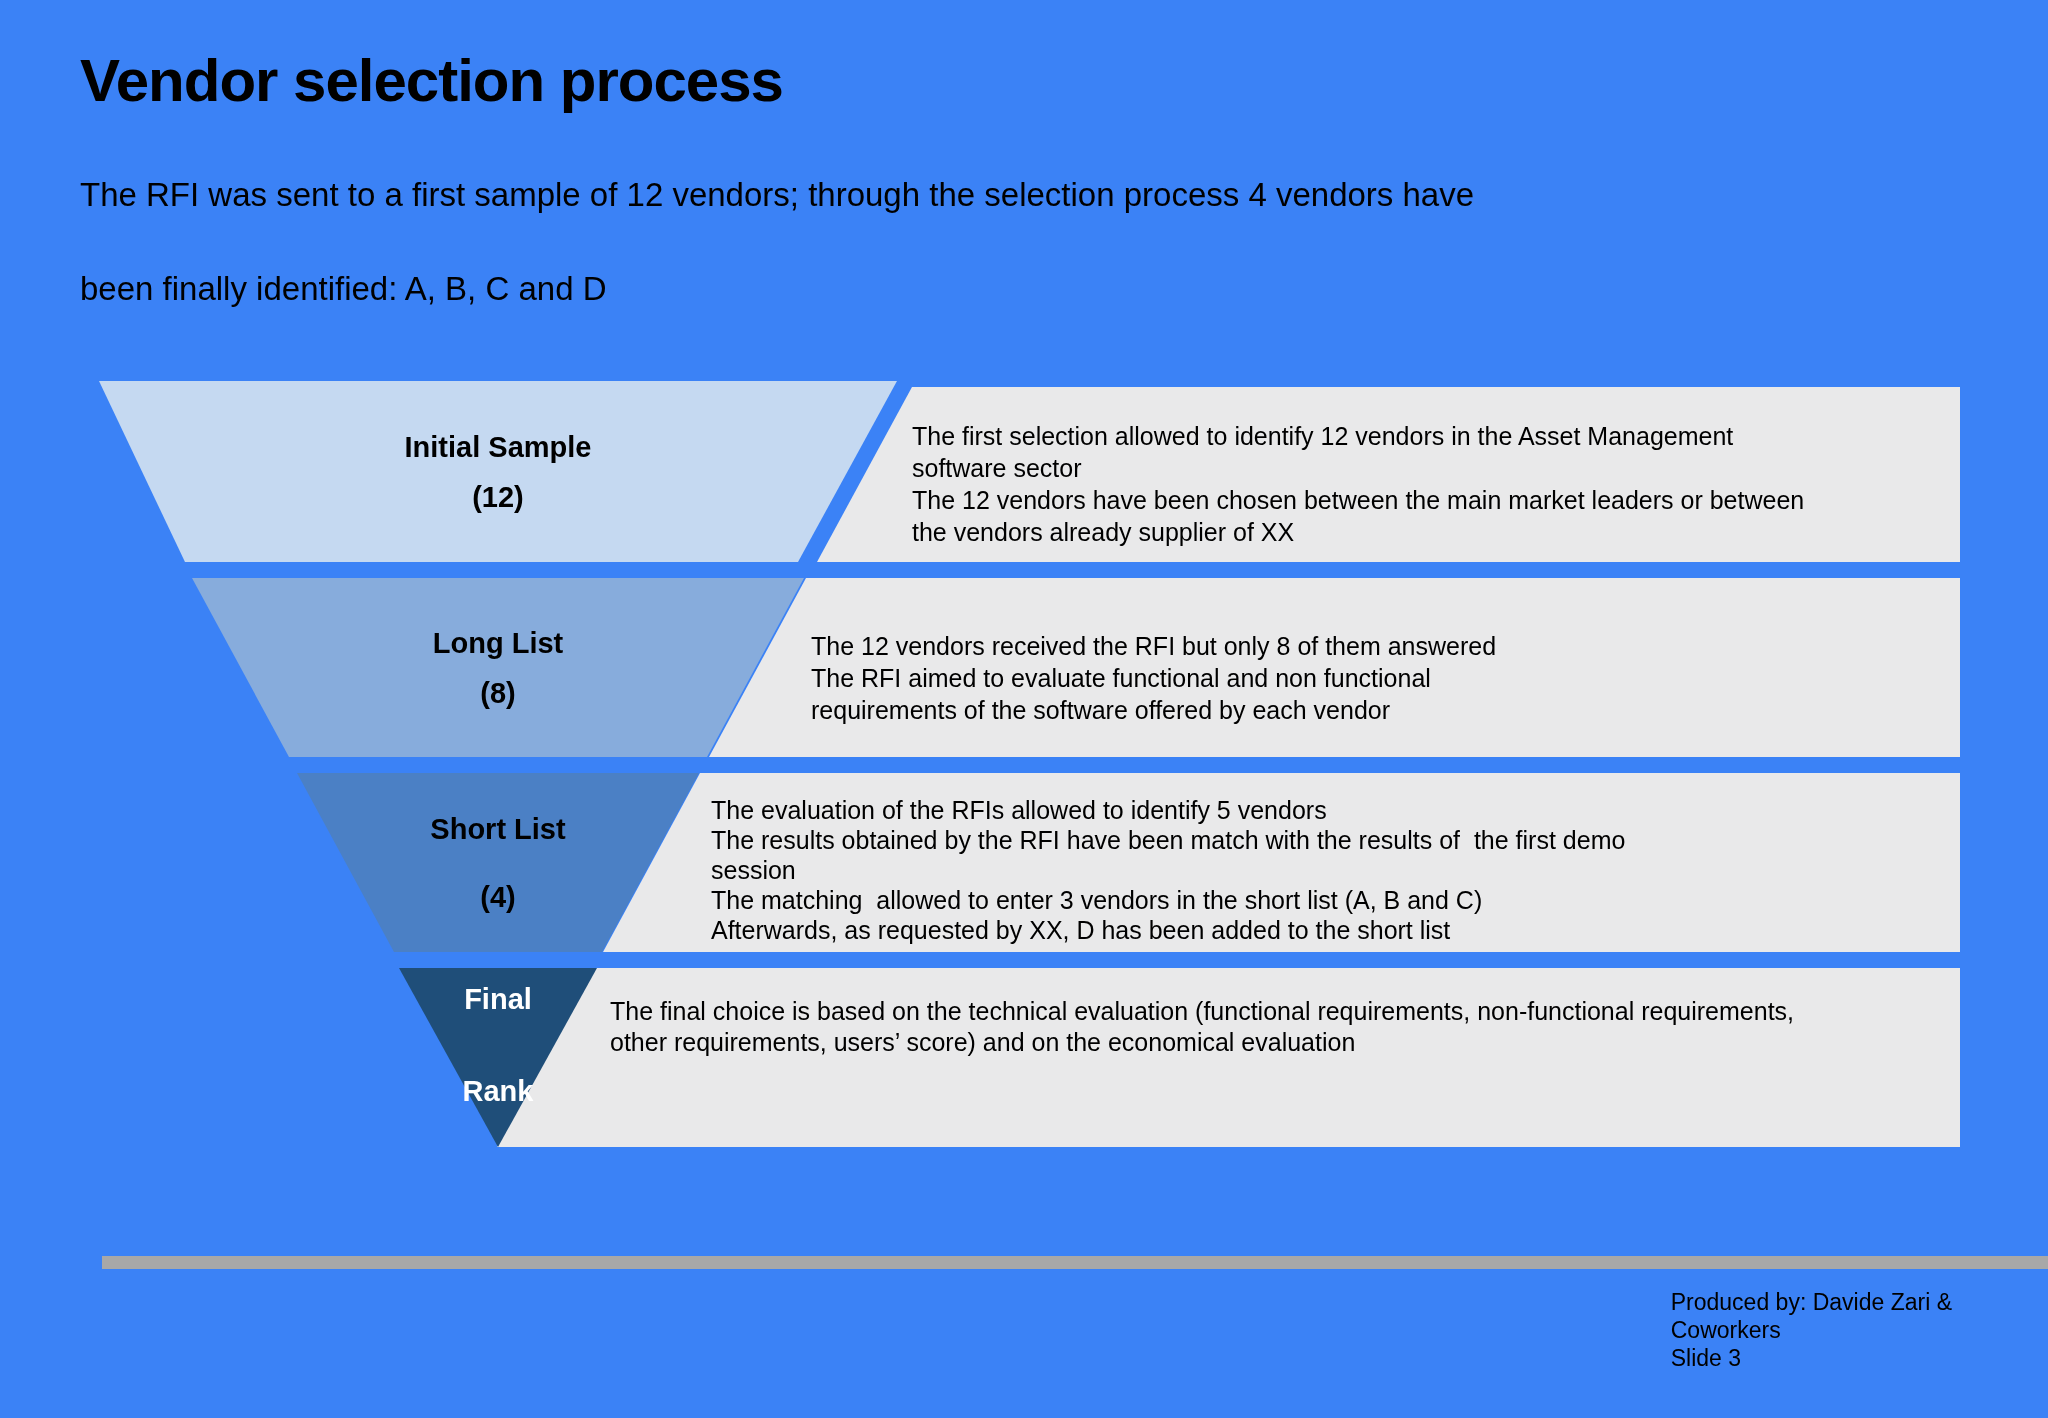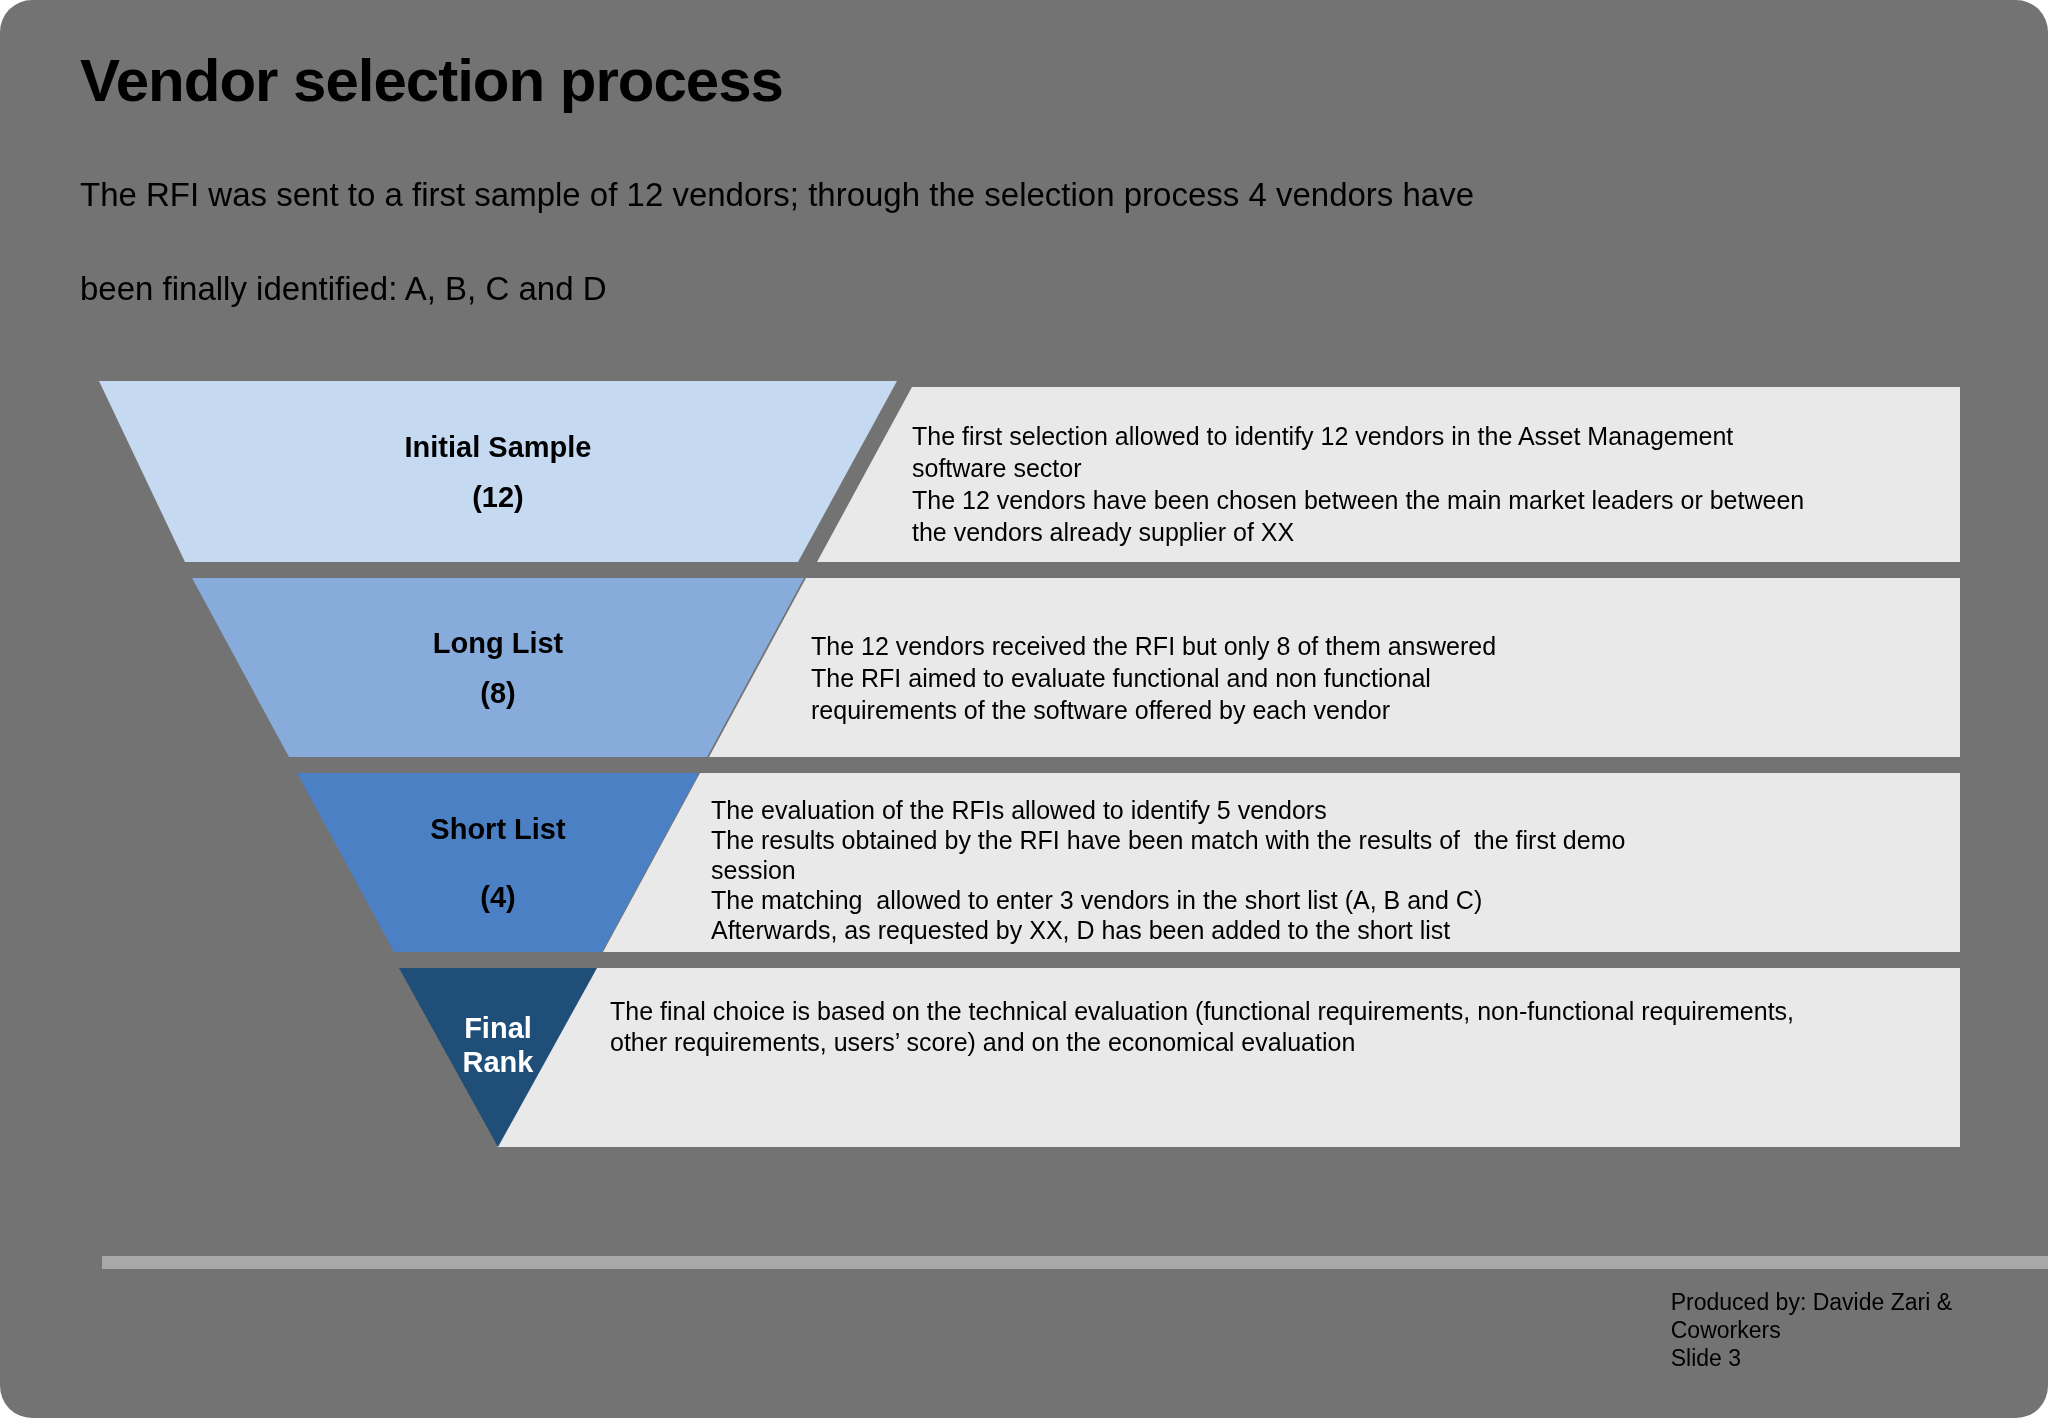--- a/index.html
+++ b/index.html
@@ -1,24 +1,23 @@
 <!DOCTYPE html>
 <html><head>
 <meta charset="utf-8">
 <style>
   html, body { margin: 0; padding: 0; background: #ffffff; }
   .slide {
     position: relative;
     width: 2048px;
     height: 1418px;
-    background: #737373;
+    background: #3b82f6;
     overflow: hidden;
     font-family: "Liberation Sans", sans-serif;
     color: #000000;
-    border-radius: 32px;
   }
   .shapes { position: absolute; left: 0; top: 0; }
   .page-title {
     position: absolute;
     left: 80px; top: 46px;
     font-size: 60px;
     font-weight: bold;
     letter-spacing: -1px;
     white-space: pre;
   }
@@ -35,21 +34,21 @@
     flex-direction: column;
     align-items: center;
     justify-content: center;
     text-align: center;
     font-weight: bold;
     font-size: 29px;
     line-height: 34px;
   }
   .stage-label-box .stage-count { margin-top: 16px; }
   .stage-label-box.final {
-    justify-content: center;
+    justify-content: space-between;
     padding-top: 14px;
     color: #ffffff;
     box-sizing: border-box;
   }
   .stage-label-box.final .stage-count { margin-top: 0; }
   .block-text {
     position: absolute;
     font-size: 25px;
   }
   .block-text .block-line { white-space: pre; }

